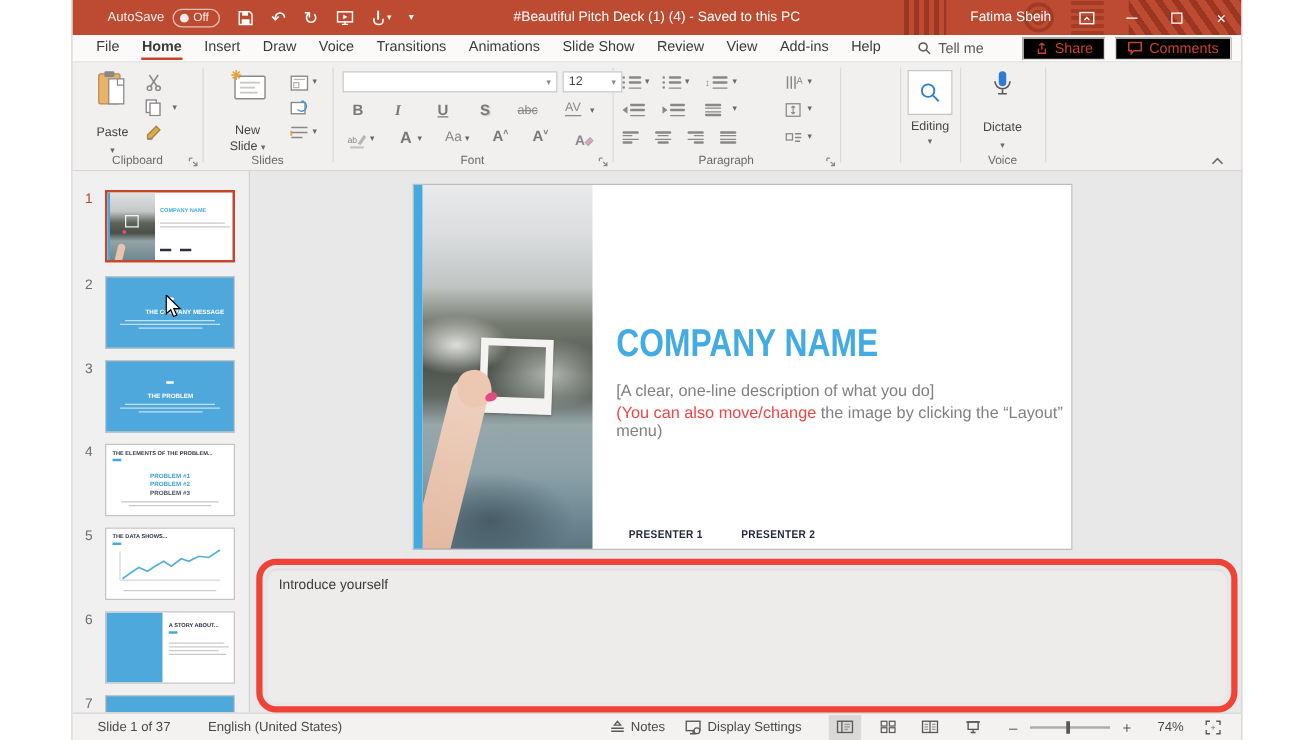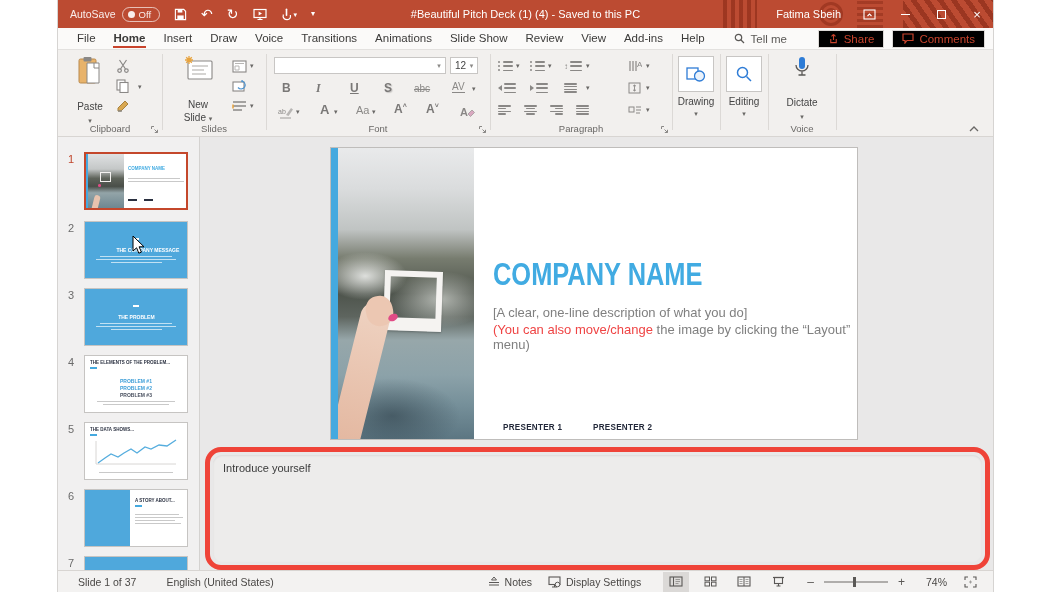--- a/index.html
+++ b/index.html
@@ -12,21 +12,21 @@
   .tb-pattern { position:absolute; right:0; top:0; height:28px; width:330px; pointer-events:none; }
   .tb-bars { position:absolute; right:236px; top:0; height:28px; width:34px;
     background:repeating-linear-gradient(90deg, rgba(120,30,12,.45) 0 4px, rgba(0,0,0,0) 4px 8px); }
   .tb-ring { position:absolute; border:3px solid rgba(120,30,12,.40); border-radius:50%; }
   .tb-ring.r1 { right:150px; top:2px; width:24px; height:24px; }
   .tb-ring.r2 { right:156px; top:8px; width:12px; height:12px; border-width:2px; }
   .tb-diag { position:absolute; right:0; top:0; height:28px; width:90px;
     background:repeating-linear-gradient(55deg, rgba(115,28,12,.45) 0 5px, rgba(0,0,0,0) 5px 11px); }
   .tb-dots { position:absolute; right:110px; top:0; height:28px; width:26px;
     background:repeating-linear-gradient(0deg, rgba(120,30,12,.35) 0 3px, rgba(0,0,0,0) 3px 6px); }
-  .qat { position:absolute; left:12px; top:0; height:28px; display:flex; align-items:center; gap:14px; z-index:3; }
+  .qat { position:absolute; left:28px; top:0; height:28px; display:flex; align-items:center; gap:14px; z-index:3; }
   .autosave { display:flex; align-items:center; gap:6px; color:rgba(255,255,255,.9); font-size:10.5px; }
   .as-pill { display:flex; align-items:center; gap:4px; border:1px solid rgba(255,255,255,.65); border-radius:9px;
     padding:1px 8px 1px 5px; font-size:9.5px; color:rgba(255,255,255,.9); }
   .as-dot { width:7px; height:7px; border-radius:50%; background:rgba(255,255,255,.9); display:inline-block; }
   .qat-ic { color:#fff; font-size:14px; line-height:1; display:flex; align-items:center; }
   .qat-ic svg { display:block; }
   .title-center { position:absolute; left:0; top:0; width:100%; height:28px; display:flex; align-items:center;
     justify-content:center; color:#fff; font-size:11px; z-index:2; pointer-events:none; }
   .tb-right { position:absolute; right:8px; top:0; height:28px; display:flex; align-items:center; gap:20px; z-index:3; }
   .tb-user { color:#fff; font-size:11px; }
@@ -338,21 +338,21 @@
       </span>
       <span class="caret" style="position:absolute; left:88px; top:52px;">▾</span>
       <div class="glabel">Slides</div>
     </div>
 
     <div style="position:absolute; left:208px; top:0; width:224px; height:100%;">
       <div class="combo" style="left:8px; top:7px; width:172px;">
         <span class="cval"></span>
         <span class="ccaret">▾</span>
       </div>
-      <div class="combo" style="left:184px; top:7px; width:28px;">
+      <div class="combo" style="left:184px; top:7px; width:48px;">
         <span class="cval">12</span>
         <span class="ccaret">▾</span>
       </div>
       <span class="ftxt" style="position:absolute; left:16px; top:31px;">B</span>
       <span class="ftxt" style="position:absolute; left:50px; top:31px; font-style:italic; font-family:'Liberation Serif',serif;">I</span>
       <span class="ftxt" style="position:absolute; left:84px; top:31px; text-decoration:underline;">U</span>
       <span class="ftxt" style="position:absolute; left:118px; top:31px; text-shadow:1px 1px 1px #c9c7c5;">S</span>
       <span style="position:absolute; left:148px; top:33px; font-size:10px; color:#8A8886; text-decoration:line-through;">abc</span>
       <span style="position:absolute; left:186px; top:31px; font-size:10px; color:#8A8886; border-bottom:1px solid #8A8886;">AV</span>
       <span class="caret" style="position:absolute; left:206px; top:35px;">▾</span>
@@ -492,31 +492,20 @@
       </span>
       <span class="caret" style="position:absolute; left:156px; top:56px;">▾</span>
       <div class="glabel">Paragraph</div>
       <span class="launcher">
         <svg width="9" height="9" viewBox="0 0 9 9">
               <path d="M1.5 1.5H4M1.5 1.5V4M4.5 4.5L7.5 7.5M7.5 4.8v2.7H4.8" fill="none" stroke="#8A8886" stroke-width="1"></path>
             </svg>
       </span>
     </div>
 
-    <div style="position:absolute; left:614px; top:0; width:48px; height:100%;">
-      <div class="boxbtn" style="left:6px; top:6px;">
-        <span>
-          <svg width="20" height="18" viewBox="0 0 20 18">
-                <rect x="1" y="3" width="11" height="11" fill="none" stroke="#2E7CD6" stroke-width="1.3"></rect>
-                <circle cx="13.5" cy="11" r="5" fill="#EAF2FB" stroke="#2E7CD6" stroke-width="1.3"></circle>
-              </svg>
-        </span>
-      </div>
-      <div class="boxlab" style="left:-6px; top:46px;"><span>Drawing</span><br><span class="caret">▾</span></div>
-    </div>
 
     <div style="position:absolute; left:662px; top:0; width:48px; height:100%;">
       <div class="boxbtn" style="left:6px; top:6px;">
         <span>
           <svg width="18" height="18" viewBox="0 0 18 18">
                 <circle cx="7.5" cy="7.5" r="5" fill="none" stroke="#2E7CD6" stroke-width="1.5"></circle>
                 <path d="M11.5 11.5l4.5 4.5" stroke="#2E7CD6" stroke-width="1.5"></path>
               </svg>
         </span>
       </div>

